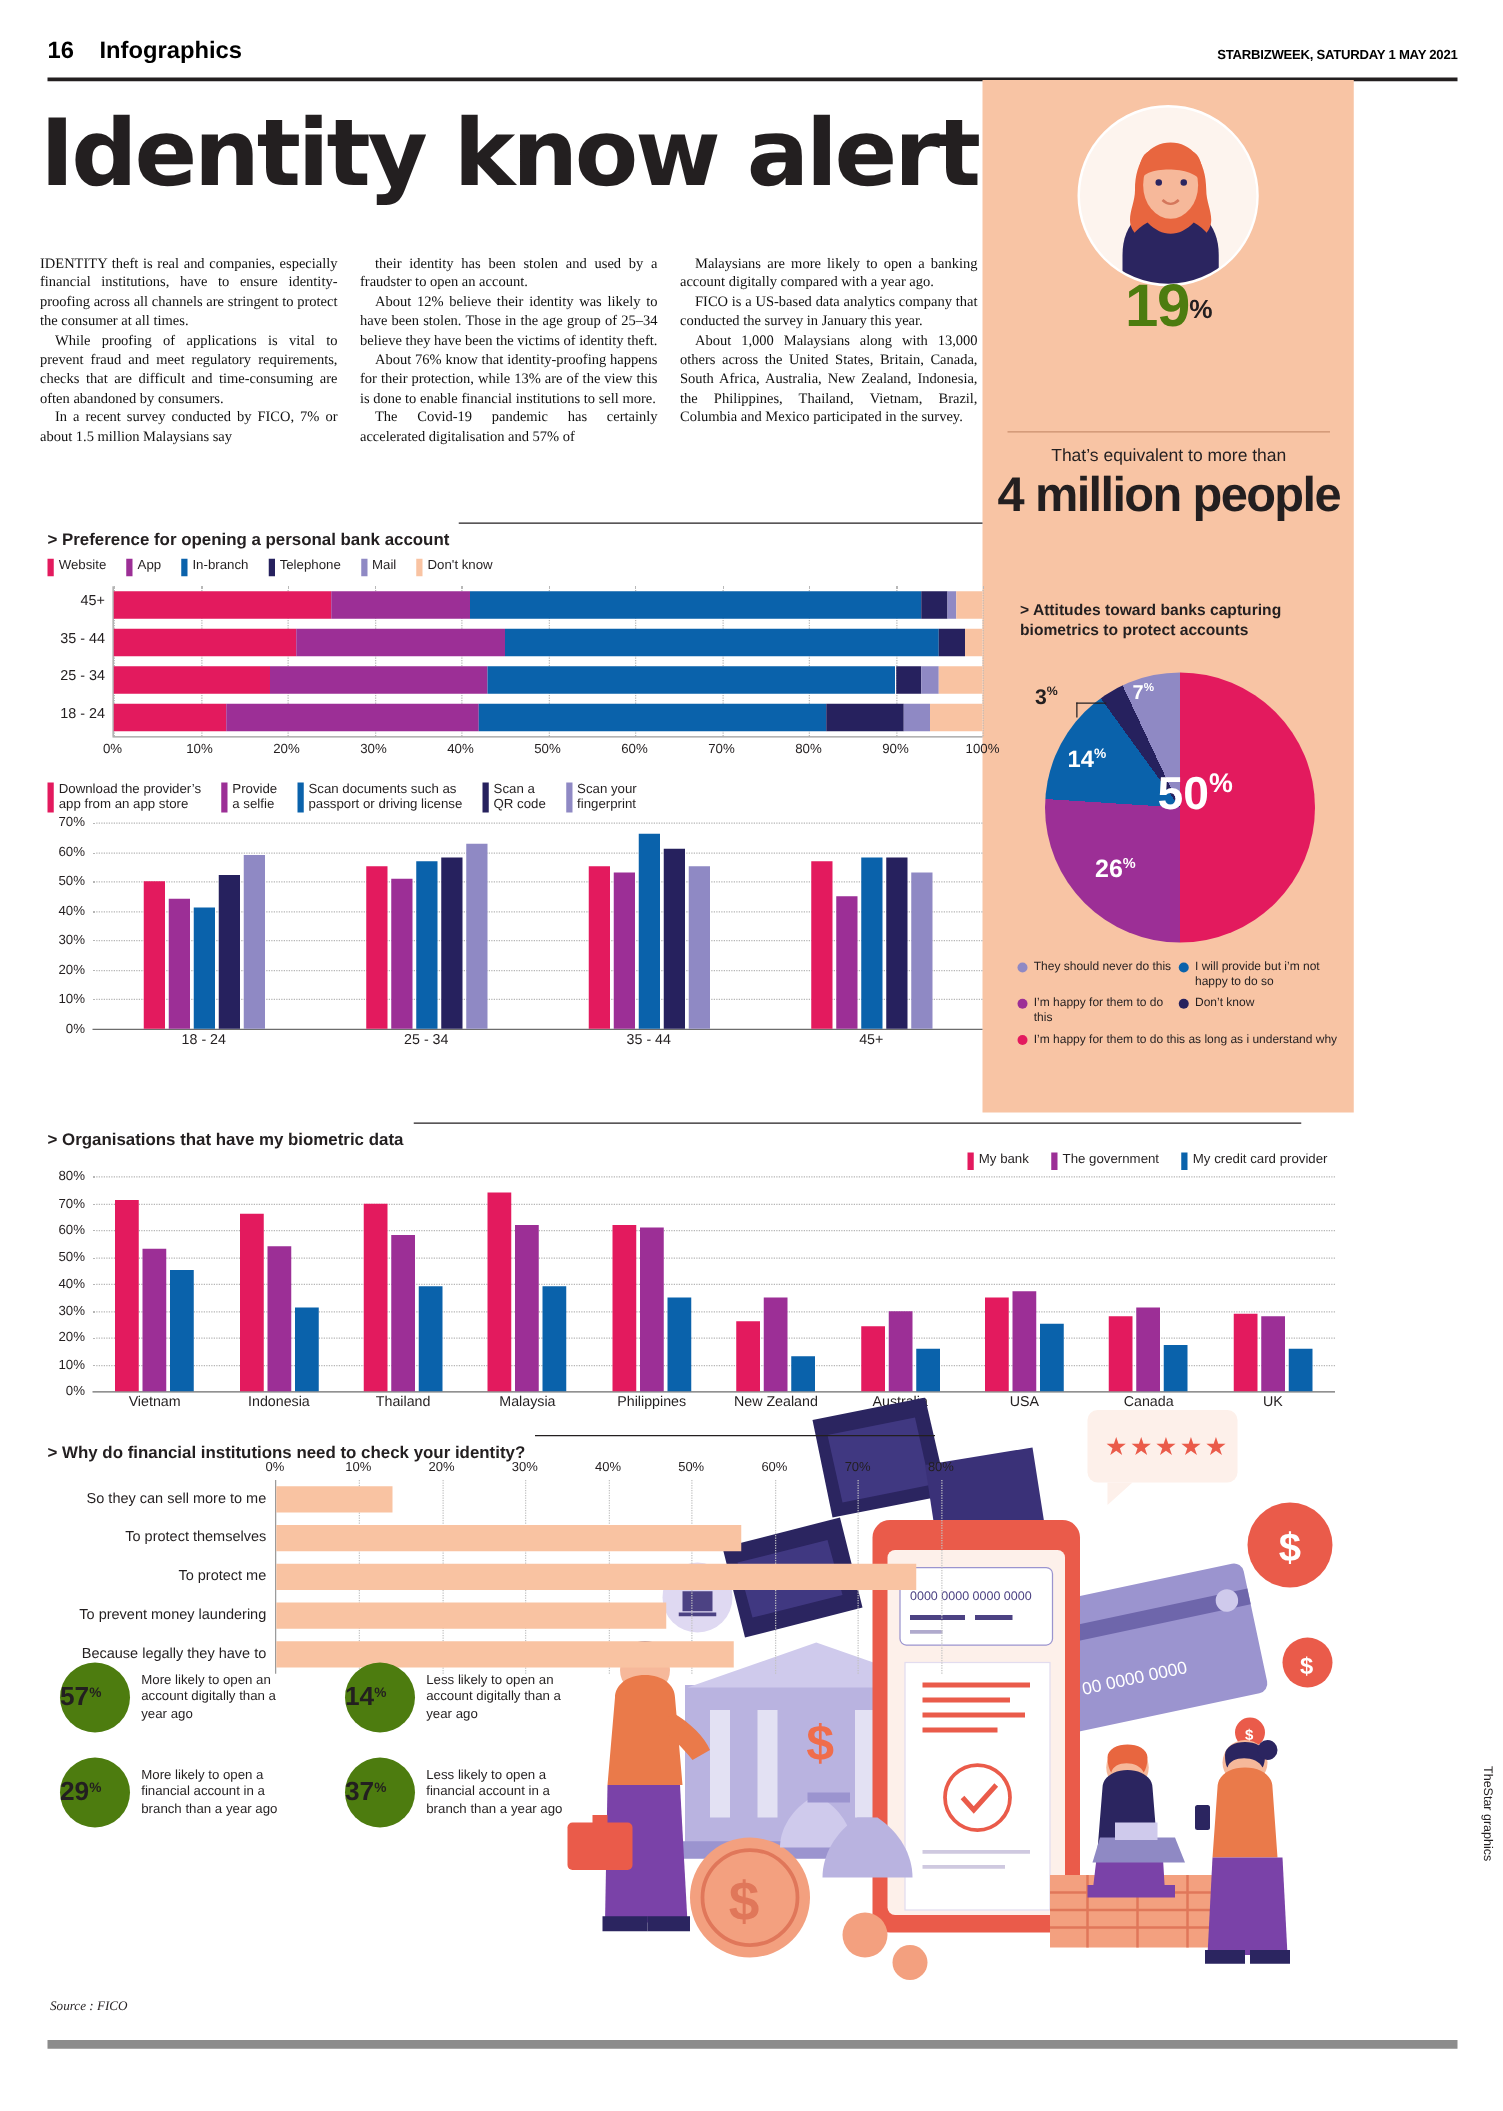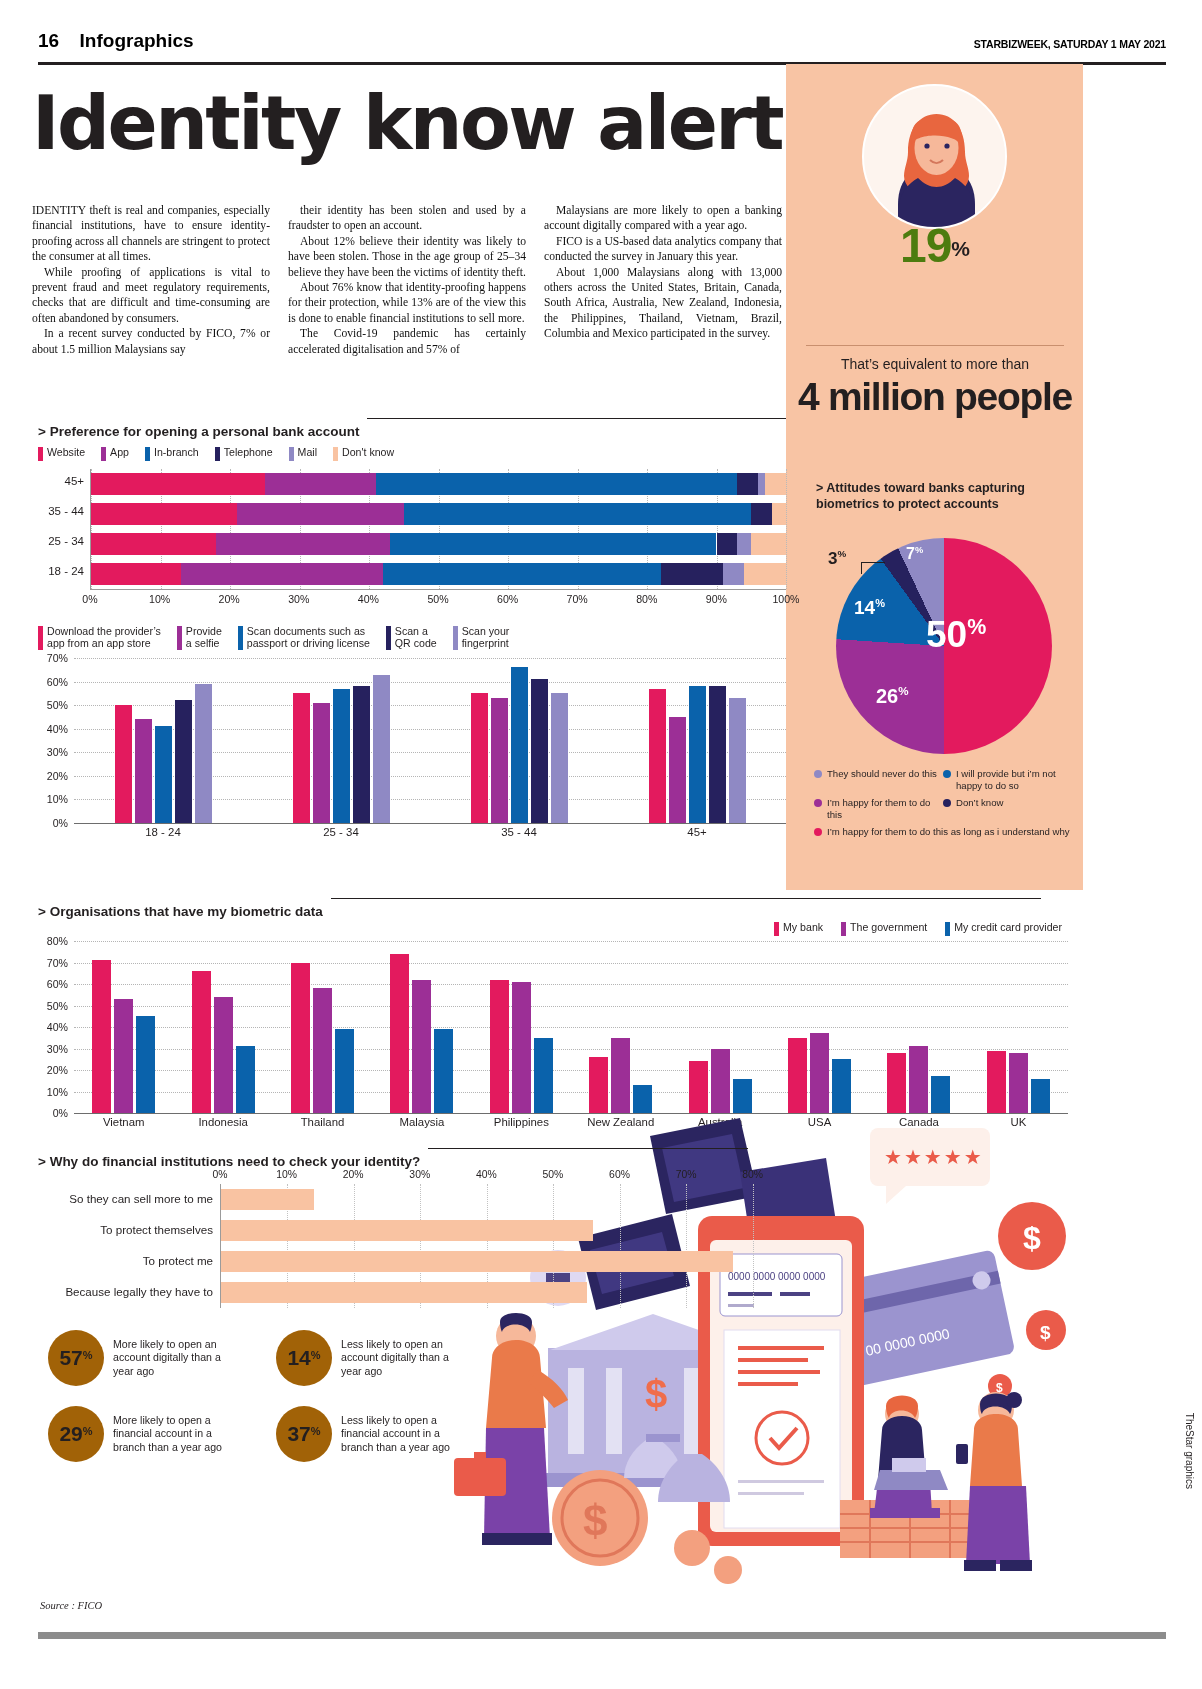--- a/index.html
+++ b/index.html
@@ -113,22 +113,22 @@
   .c4-plot { position:relative; margin-left:182px; border-left:1.5px solid #9b9b9b; }
   .c4-row { position:relative; height:31px; }
   .c4-bar { position:absolute; left:0; top:5px; height:21px; }
   .c4-lab { position:absolute; right:calc(100% + 8px); top:8px; font-size:11.6px; color:#231f20; white-space:nowrap;}
   .c4-g { position:absolute; top:0; bottom:0; width:0; border-left:1px dotted #c2c2c2;}
 
   
   .stats { position:absolute; left:48px; top:1330px; width:420px; }
   .stat-row { display:flex; gap:36px; margin-bottom:20px;}
   .stat { display:flex; align-items:center; gap:9px; width:192px;}
-  .stat-circ { width:56px; height:56px; border-radius:50%; background:#a16207; flex:0 0 auto;
-      display:flex; align-items:center; justify-content:center;}
+  .stat-circ { width:56px; height:56px; border-radius:50%; background:#4d7c0f; flex:0 0 auto;
+      display:flex; align-items:center; justify-content:flex-start;}
   .stat-circ .n { font-size:21px; font-weight:bold; color:#231f20;}
   .stat-circ .p { font-size:11px; font-weight:bold; color:#231f20; vertical-align:super;}
   .stat-txt { font-size:10.6px; line-height:1.24; color:#231f20;}
 
   .source { position:absolute; left:40px; top:1600px; font-size:10.5px; font-style:italic; color:#231f20;
       font-family:"Liberation Serif", serif;}
   .rule-bottom { position:absolute; left:38px; top:1632px; width:1128px; height:7px; background:#8c8c8c;}
 
   .credit { position:absolute; right:18px; bottom:200px; transform:rotate(90deg); transform-origin:right bottom;
      font-size:10px; color:#231f20; white-space:nowrap;}
@@ -672,20 +672,24 @@
       </div>
       <div class="c4-row">
         <span class="c4-lab">To protect themselves</span>
         <div class="c4-bar" style="width: 65.8824%; background: rgb(249, 195, 162);"></div>
       </div>
       <div class="c4-row">
         <span class="c4-lab">To protect me</span>
         <div class="c4-bar" style="width: 90.5882%; background: rgb(249, 195, 162);"></div>
       </div>
       <div class="c4-row">
+        <span class="c4-lab">To prevent money laundering</span>
+        <div class="c4-bar" style="width: 55.2941%; background: rgb(249, 195, 162);"></div>
+      </div>
+      <div class="c4-row">
         <span class="c4-lab">Because legally they have to</span>
         <div class="c4-bar" style="width: 64.7059%; background: rgb(249, 195, 162);"></div>
       </div>
     </div>
 </div>
 
 <div class="stats" id="stats">
     <div class="stat-row">
       <div class="stat">
         <div class="stat-circ">

